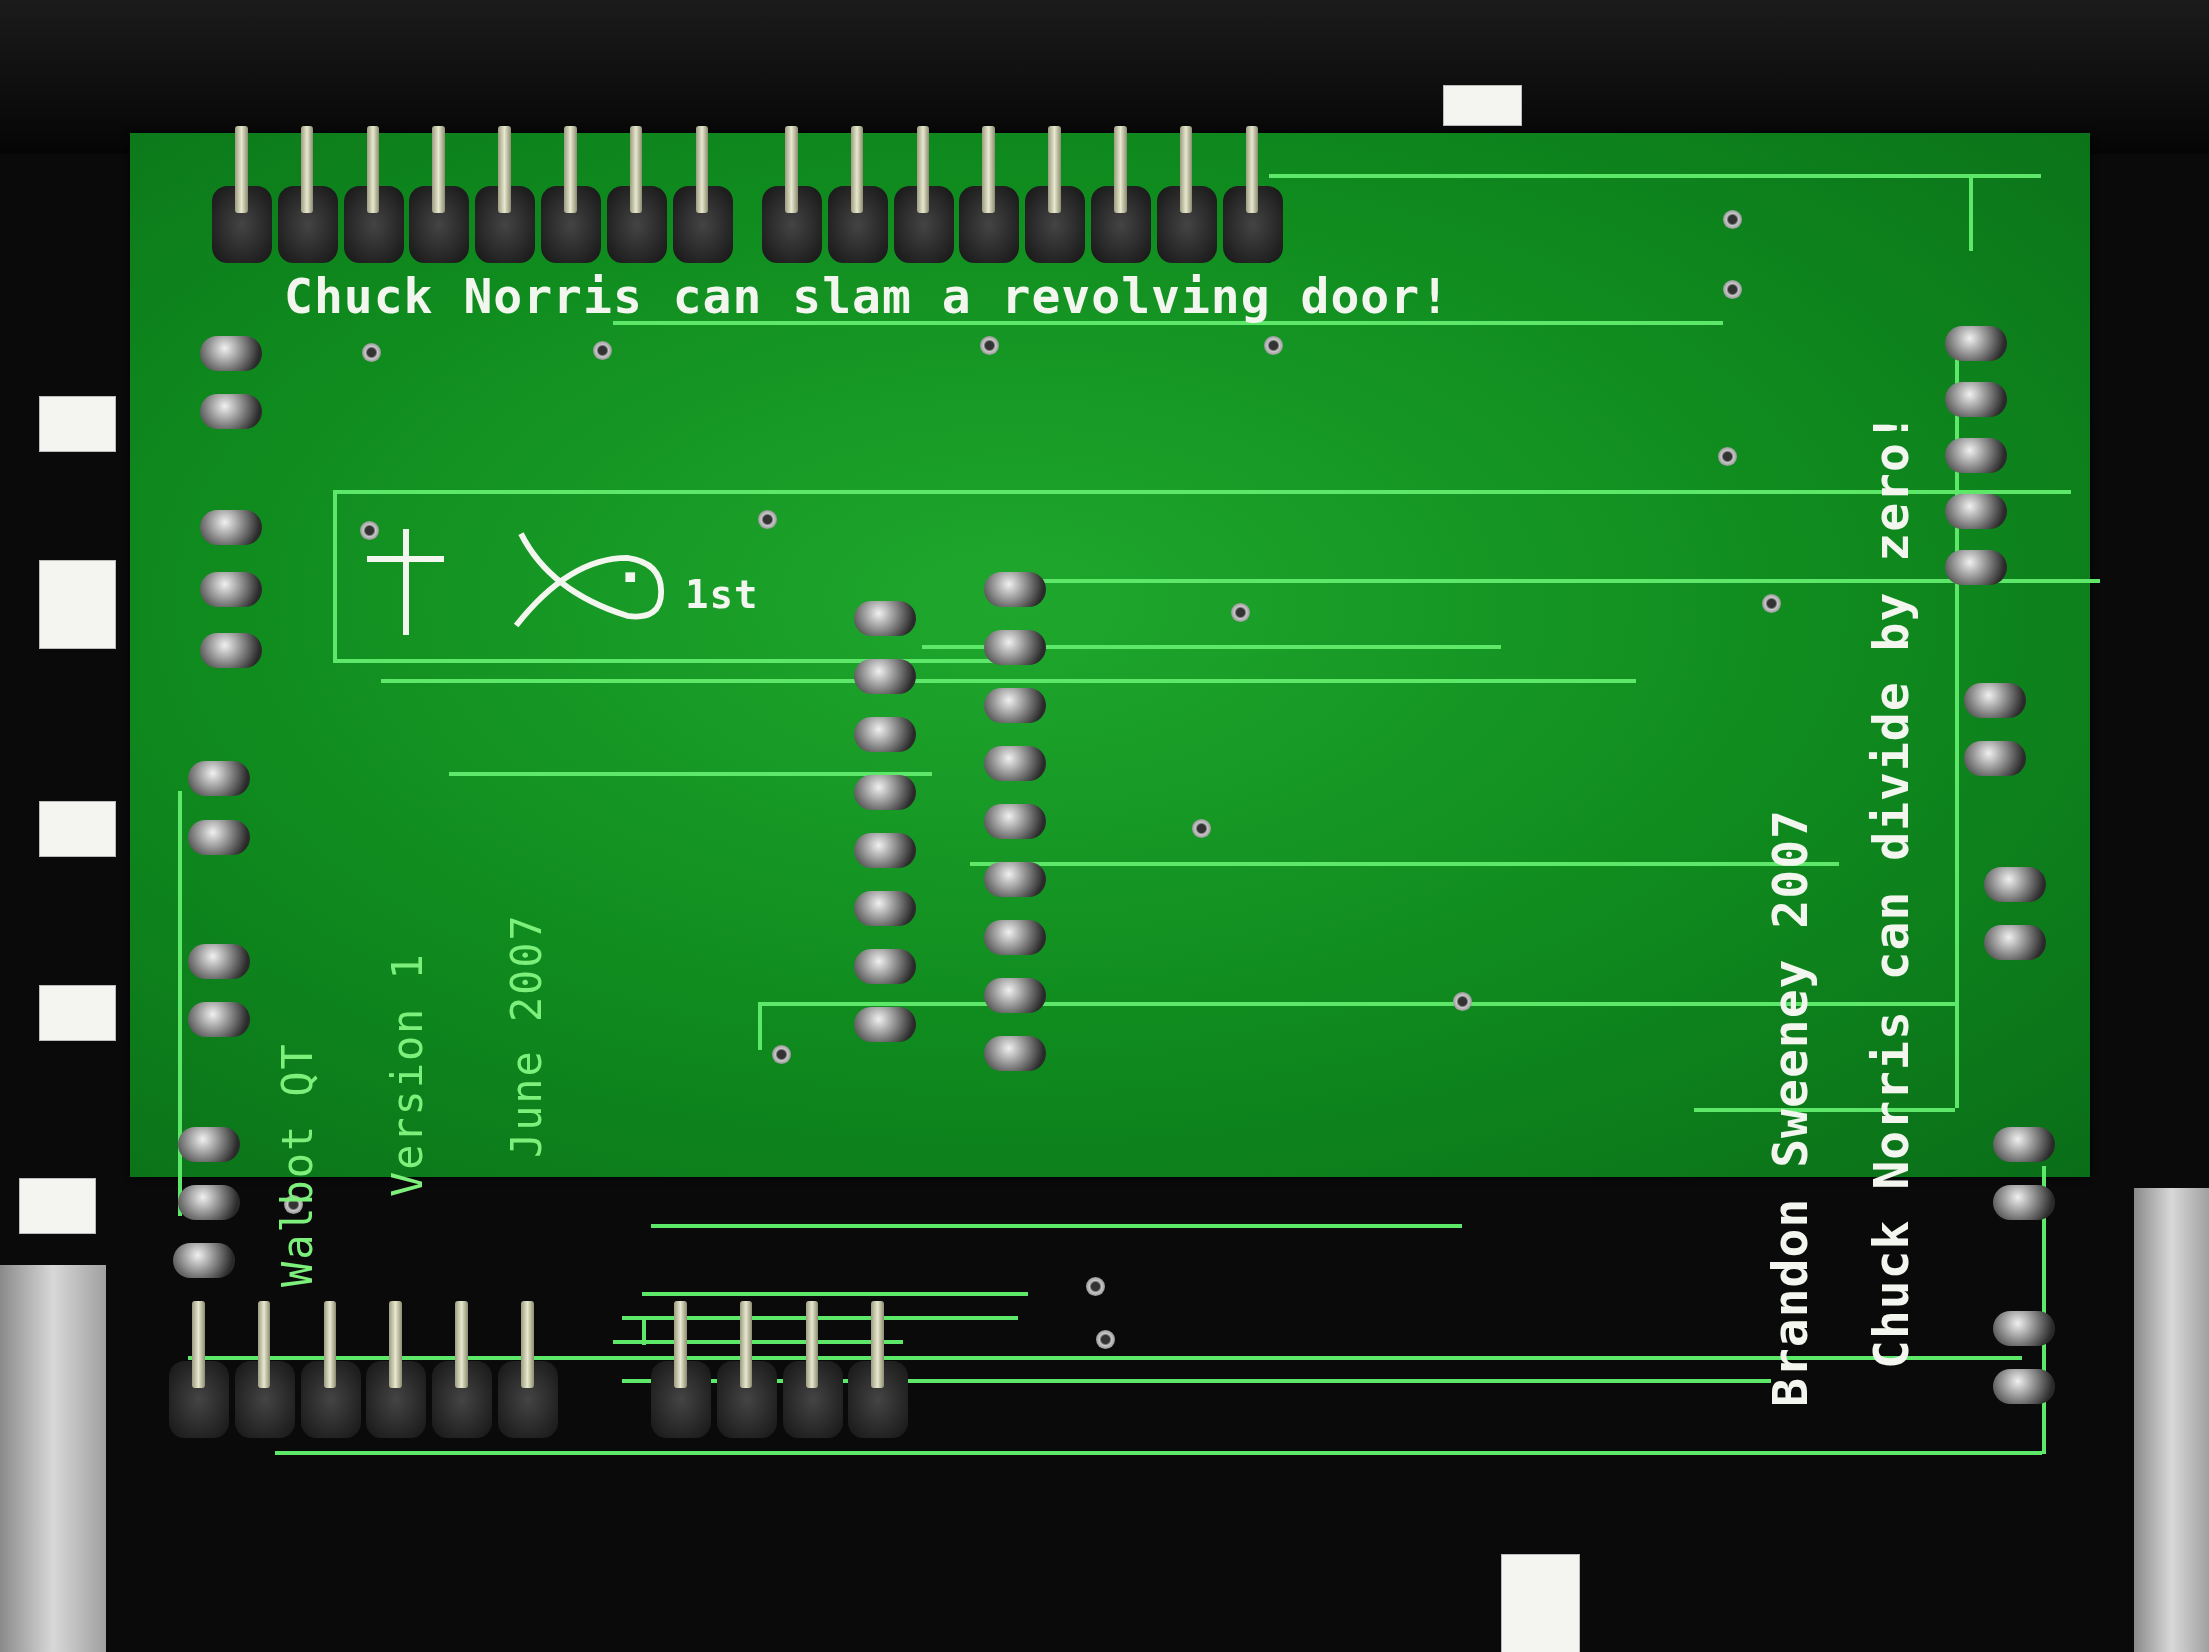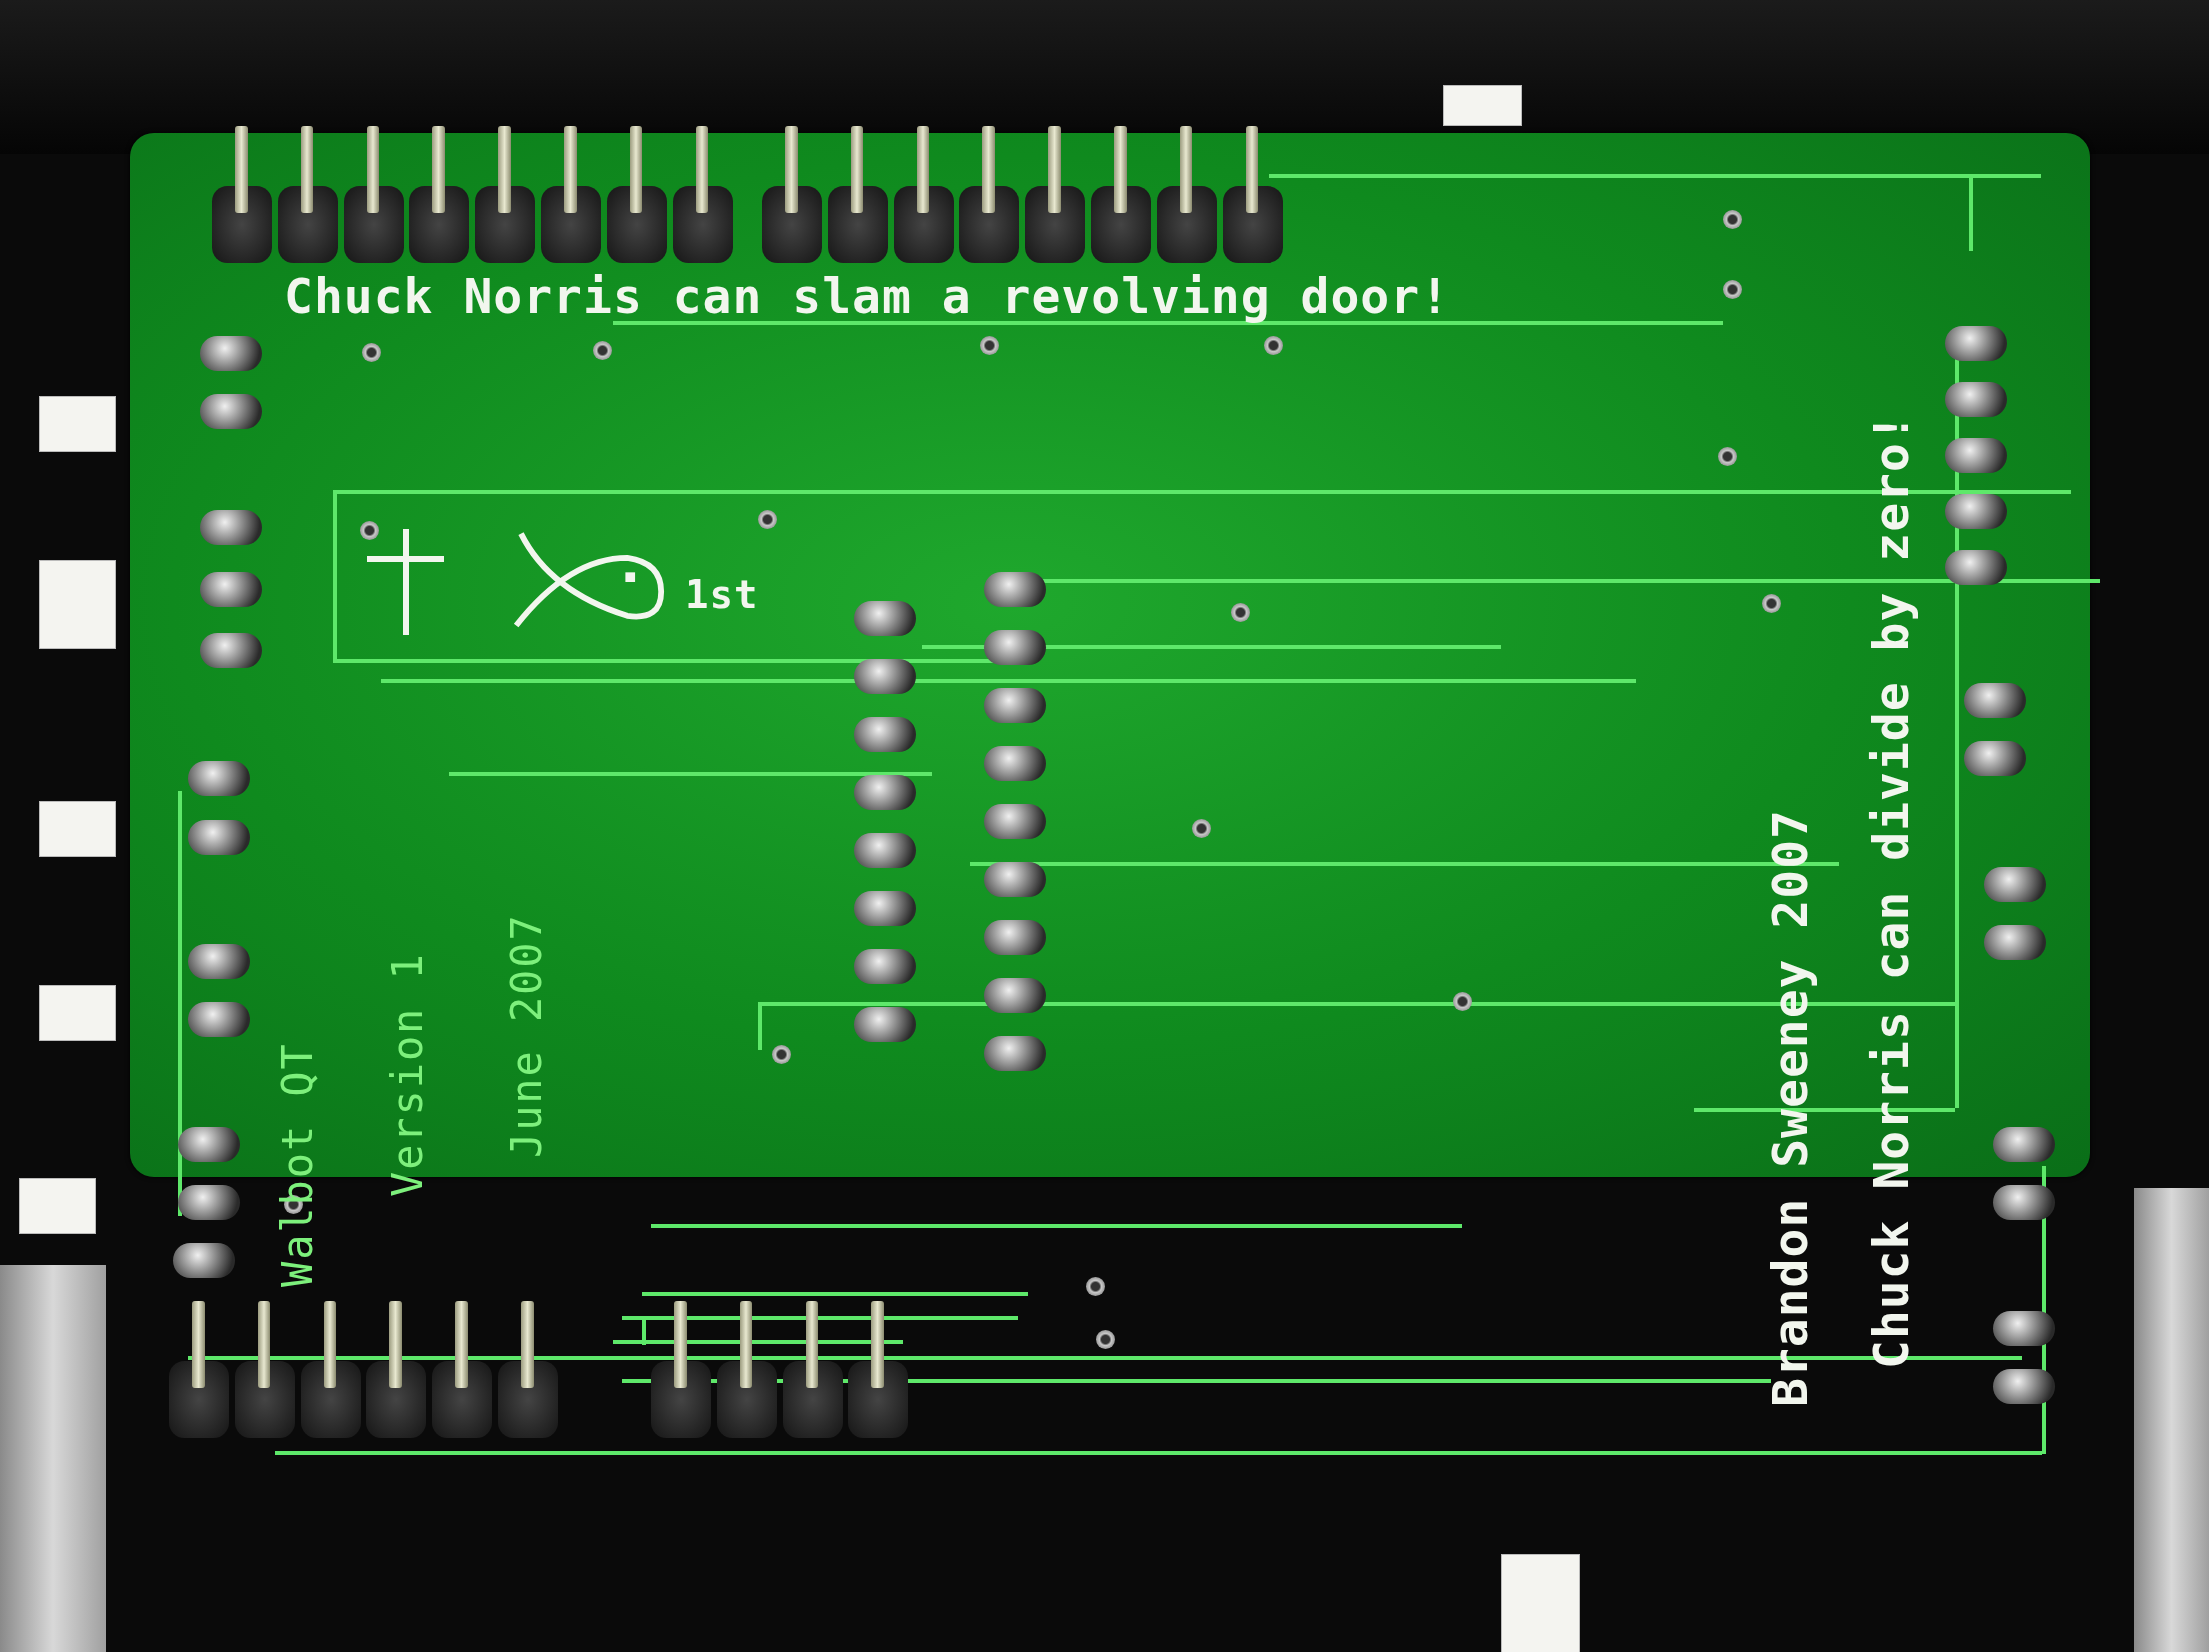--- a/index.html
+++ b/index.html
@@ -1,18 +1,18 @@
 <!DOCTYPE html>
 <html><head>
 <meta charset="utf-8">
 <style>
   html,body{margin:0;padding:0;}
   body{width:2209px;height:1653px;background:#0a0a0a;position:relative;overflow:hidden;font-family:"DejaVu Sans Mono",monospace;}
   .bg-top{position:absolute;left:0;top:0;width:2209px;height:154px;background:linear-gradient(#1b1b1b,#050505);}
-  .board{position:absolute;left:130px;top:133px;width:1960px;height:1044px;background:radial-gradient(ellipse at 45% 45%,#1fa82d 0%,#0f8a1e 55%,#0a6e18 100%);box-shadow:0 0 5.8px #000;border-radius:24px;}
+  .board{position:absolute;left:130px;top:133px;width:1960px;height:1044px;background:radial-gradient(ellipse at 45% 45%,#1fa82d 0%,#0f8a1e 55%,#0a6e18 100%);box-shadow:0 0 5.8px #000;}
   .bracket{position:absolute;background:linear-gradient(90deg,#8a8a8a,#d8d8d8,#a0a0a0);}
   .silk{position:absolute;color:#f2f6ee;font-weight:bold;white-space:nowrap;letter-spacing:1px;}
   .silk-green{position:absolute;color:#7df07c;white-space:nowrap;letter-spacing:1.9px;}
   .rot{transform-origin:left top;transform:rotate(-90deg);}
   .trace{position:absolute;background:#5ee86a;}
   .header{position:absolute;display:flex;gap:5.8px;}
   .pin{width:60px;height:77px;background:radial-gradient(#444,#151515);border-radius:15.4px;position:relative;}
   .pin::before{content:"";position:absolute;left:23px;top:-60px;width:12.6px;height:87px;background:linear-gradient(90deg,#9c9c80,#e8e8d0,#8c8c70);border-radius:2.9px;}
   .pad{position:absolute;width:62px;height:35px;border-radius:17.4px;background:radial-gradient(circle at 40% 35%,#f0f0f0,#808080 45%,#2a2a2a 80%);}
   .via{position:absolute;width:19.3px;height:19.3px;border-radius:50%;background:radial-gradient(#333 30%,#c8c8c8 45%,#888 80%);}

